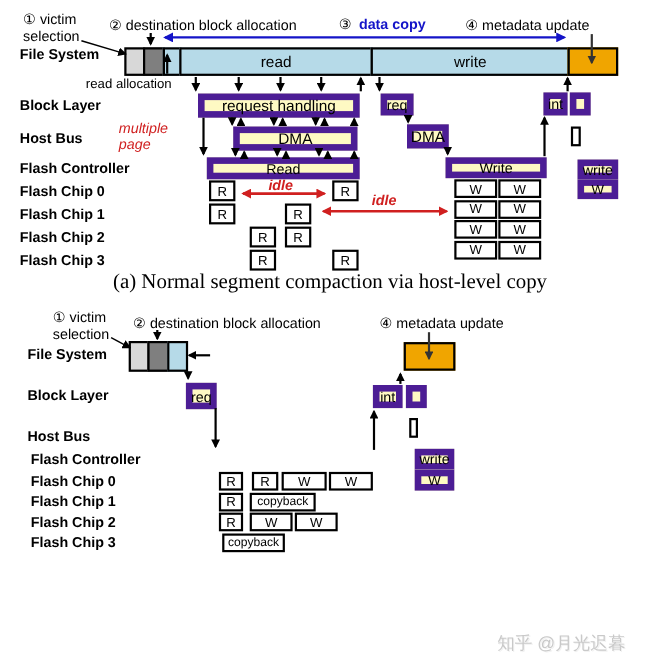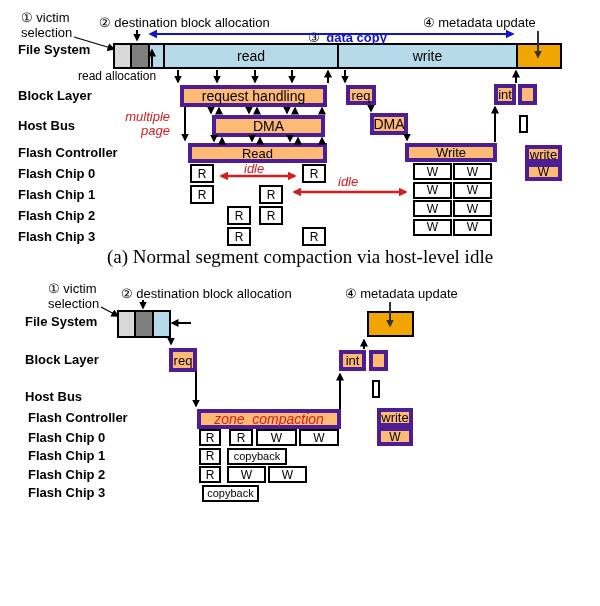--- a/index.html
+++ b/index.html
@@ -1,46 +1,46 @@
 <!DOCTYPE html>
 <html style="--light-blue: #B6DAE8; --light-gray: #D8D8D8; --dark-gray: #7F7F7F; --orange: #F0A500; --blue-ink: #1414C8; --red-ink: #D02020; --watermark-gray: #C9C9C9;"><head>
 <meta charset="utf-8">
 <style>
   html,body{margin:0;padding:0;background:#fff;}
   .canvas{position:relative;width:600px;height:606px;background:#fff;overflow:hidden;
           font-family:"Liberation Sans",sans-serif;color:#000;}
   .abs{position:absolute;}
   .overlay{position:absolute;left:0;top:0;z-index:6;pointer-events:none;}
   .rowlab{position:absolute;font-weight:bold;font-size:13px;white-space:nowrap;z-index:2;}
-  .box{position:absolute;border:4px solid #4c1d95;background:#fdba74;box-sizing:border-box;
+  .box{position:absolute;border:6px solid #4c1d95;background:#fef9c3;box-sizing:border-box;
        display:flex;align-items:center;justify-content:center;font-size:13px;white-space:nowrap;z-index:3;}
   .seg{position:absolute;border:2px solid #000;box-sizing:border-box;display:flex;align-items:center;
        justify-content:center;font-size:14px;z-index:2;}
   .op{position:absolute;border:2px solid #000;background:#fff;box-sizing:border-box;
       display:flex;align-items:center;justify-content:center;font-size:12px;z-index:3;}
   .ann{position:absolute;font-size:13px;white-space:nowrap;z-index:4;}
   .blue{color:var(--blue-ink,#1414C8);font-weight:bold;}
   .red-i{color:var(--red-ink,#D02020);font-style:italic;}
-  .bold{font-weight:normal;text-align:right;}
+  .bold{font-weight:bold;text-align:right;}
   .caption{position:absolute;width:600px;text-align:center;font-family:"Liberation Serif",serif;
            font-size:19px;z-index:2;}
   .figcap{position:absolute;font-family:"Liberation Serif",serif;font-size:20.5px;white-space:nowrap;z-index:2;}
   .watermark{position:absolute;font-size:16px;color:var(--watermark-gray,#c9c9c9);white-space:nowrap;z-index:2;
              text-shadow:1px 1px 0 #f2f2f2;}
   .busslot{position:absolute;border:2px solid #000;background:#fff;box-sizing:border-box;z-index:3;}
 </style>
 </head>
 <body>
 
 <div class="canvas">
 
   <div class="ann" style="left:21px;top:10px">① victim</div>
   <div class="ann" style="left:21px;top:25px">selection</div>
   <div class="ann" style="left:99px;top:15px">② destination block allocation</div>
-  <div class="ann" style="left:308px;top:30px">
+  <div class="ann" style="left:308px;top:14px">
     <span>③</span>
     <span class="blue" style="margin-left:3px">data copy</span>
   </div>
   <div class="ann" style="left:423px;top:15px">④ metadata update</div>
   <div class="ann" style="left:78px;top:69px;font-size:12px">read allocation</div>
 
   <div class="rowlab" style="left:18px;top:42px">File System</div>
   <div class="rowlab" style="left:18px;top:88px">Block Layer</div>
   <div class="rowlab" style="left:18px;top:118px">Host Bus</div>
   <div class="rowlab" style="left:18px;top:145px">Flash Controller</div>
@@ -54,21 +54,21 @@
   <div class="seg" style="left:148px;top:43px;width:17px;height:26px;background:var(--light-blue)"></div>
   <div class="seg" style="left:163px;top:43px;width:176px;height:26px;background:var(--light-blue)">read</div>
   <div class="seg" style="left:337px;top:43px;width:181px;height:26px;background:var(--light-blue)">write</div>
   <div class="seg" style="left:516px;top:43px;width:46px;height:26px;background:var(--orange)"></div>
 
   <div class="box" style="left:180px;top:85px;width:147px;height:22px;font-size:14px">request handling</div>
   <div class="box" style="left:346px;top:85px;width:30px;height:20px">req</div>
   <div class="box" style="left:494px;top:84px;width:22px;height:21px">int</div>
   <div class="box" style="left:518px;top:84px;width:19px;height:21px"></div>
 
-  <div class="ann red-i" style="left:108px;top:110px;width:62px;text-align:right;line-height:14px;font-size:13px">
+  <div class="ann red-i" style="left:108px;top:110px;width:62px;text-align:left;line-height:14px;font-size:13px">
     <div>multiple</div>
     <div>page</div>
   </div>
   <div class="box" style="left:212px;top:115px;width:113px;height:22px;font-size:14px">DMA</div>
   <div class="box" style="left:370px;top:113px;width:38px;height:22px;font-size:14px">DMA</div>
   <div class="busslot" style="left:519px;top:115px;width:9px;height:18px"></div>
 
   <div class="box" style="left:188px;top:143px;width:139px;height:20px">Read</div>
   <div class="box" style="left:405px;top:143px;width:92px;height:19px">Write</div>
   <div class="box" style="left:525px;top:145px;width:37px;height:18px">write</div>
@@ -89,21 +89,21 @@
       <div class="op" style="left: 413px; top: 163px; width: 39px; height: 17px;">W</div>
       <div class="op" style="left: 453px; top: 163px; width: 39px; height: 17px;">W</div>
       <div class="op" style="left: 413px; top: 181.5px; width: 39px; height: 17px;">W</div>
       <div class="op" style="left: 453px; top: 181.5px; width: 39px; height: 17px;">W</div>
       <div class="op" style="left: 413px; top: 200px; width: 39px; height: 17px;">W</div>
       <div class="op" style="left: 453px; top: 200px; width: 39px; height: 17px;">W</div>
       <div class="op" style="left: 413px; top: 218.5px; width: 39px; height: 17px;">W</div>
       <div class="op" style="left: 453px; top: 218.5px; width: 39px; height: 17px;">W</div>
     </div>
 
-  <div class="caption" style="top:246px">(a) Normal segment compaction via host-level idle</div>
+  <div class="caption" style="top:246px">(a) Normal segment compaction via host-level copy</div>
 
   <div class="ann" style="left:48px;top:281px">① victim</div>
   <div class="ann" style="left:48px;top:296px">selection</div>
   <div class="ann" style="left:121px;top:286px">② destination block allocation</div>
   <div class="ann" style="left:345px;top:286px">④ metadata update</div>
 
   <div class="rowlab" style="left:25px;top:314px">File System</div>
   <div class="rowlab" style="left:25px;top:352px">Block Layer</div>
   <div class="rowlab" style="left:25px;top:389px">Host Bus</div>
   <div class="rowlab" style="left:28px;top:410px">Flash Controller</div>
@@ -116,38 +116,38 @@
   <div class="seg" style="left:134px;top:310px;width:20px;height:28px;background:var(--dark-gray)"></div>
   <div class="seg" style="left:152px;top:310px;width:19px;height:28px;background:var(--light-blue)"></div>
   <div class="seg" style="left:367px;top:311px;width:47px;height:26px;background:var(--orange)"></div>
 
   <div class="box" style="left:169px;top:348px;width:28px;height:24px">req</div>
   <div class="box" style="left:339px;top:350px;width:27px;height:21px">int</div>
   <div class="box" style="left:369px;top:350px;width:19px;height:21px"></div>
 
   <div class="busslot" style="left:372px;top:380px;width:8px;height:18px"></div>
 
-  <div class="box red-i bold" style="left:197px;top:409px;width:144px;height:20px;font-size:14px;color:var(--red-ink)">zone_compaction</div>
   <div class="box" style="left:377px;top:408px;width:36px;height:19px">write</div>
   <div class="box" style="left:377px;top:427px;width:36px;height:19px;font-size:12px">W</div>
 
   <div class="abs" style="left:0;top:0">
       <div class="op" style="left: 199px; top: 429px; width: 22px; height: 17px;">R</div>
       <div class="op" style="left: 229px; top: 429px; width: 24px; height: 17px;">R</div>
       <div class="op" style="left: 256px; top: 429px; width: 41px; height: 17px;">W</div>
       <div class="op" style="left: 299px; top: 429px; width: 40px; height: 17px;">W</div>
       <div class="op" style="left: 199px; top: 447.5px; width: 22px; height: 17px;">R</div>
       <div class="op" style="left: 227px; top: 447.5px; width: 60px; height: 17px; font-size: 11px;">copyback</div>
       <div class="op" style="left: 199px; top: 466px; width: 22px; height: 17px;">R</div>
       <div class="op" style="left: 227px; top: 466px; width: 39px; height: 17px;">W</div>
       <div class="op" style="left: 268px; top: 466px; width: 39px; height: 17px;">W</div>
       <div class="op" style="left: 202px; top: 484.5px; width: 57px; height: 17px; font-size: 11px;">copyback</div>
     </div>
 
 
+  <div class="watermark" style="left:452px;top:575px">知乎 @月光迟暮</div>
 
   <svg class="overlay" width="600" height="606" viewBox="0 0 600 606">
     <defs>
       <marker id="mB" viewBox="0 0 8 8" refX="6.5" refY="4" markerWidth="8" markerHeight="8" orient="auto-start-reverse" markerUnits="userSpaceOnUse">
           <path d="M0,0 L8,4 L0,8 Z" fill="#000"></path>
         </marker>
       <marker id="mBlue" viewBox="0 0 8 8" refX="6.5" refY="4" markerWidth="9" markerHeight="9" orient="auto-start-reverse" markerUnits="userSpaceOnUse">
           <path d="M0,0 L8,4 L0,8 Z" style="fill:var(--blue-ink,#1414C8)"></path>
         </marker>
       <marker id="mRed" viewBox="0 0 8 8" refX="6.5" refY="4" markerWidth="9" markerHeight="9" orient="auto-start-reverse" markerUnits="userSpaceOnUse">

